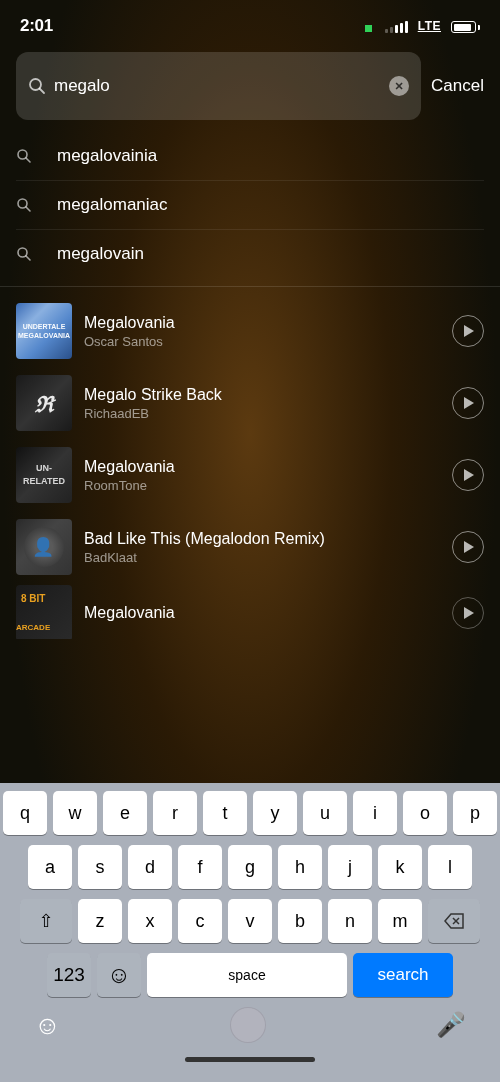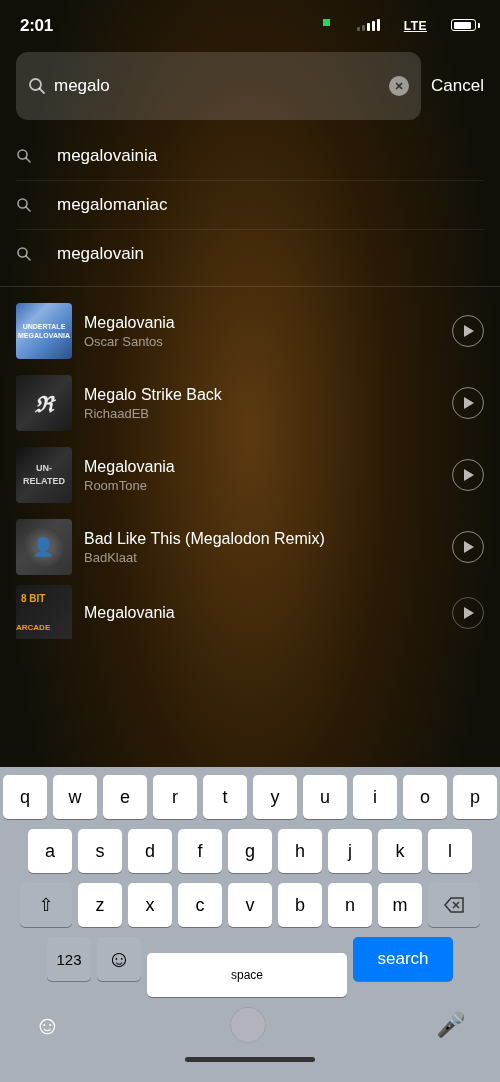--- a/index.html
+++ b/index.html
@@ -42,22 +42,22 @@
 
     .status-time {
       font-size: 17px;
       font-weight: 600;
       color: #fff;
       letter-spacing: -0.3px;
     }
 
     .status-icons {
       display: flex;
-      align-items: flex-start;
-      gap: 24px;
+      align-items: flex-end;
+      gap: 10px;
       text-decoration: underline;
     }
 
     .signal-bars {
       display: flex;
       align-items: flex-end;
       gap: 2px;
       height: 12px;
     }
 
@@ -351,36 +351,35 @@
     .key.special {
       background: #adb4bd;
       color: #000;
       font-size: 14px;
     }
 
     .key.space {
       background: #fff;
       flex: 3;
       max-width: 200px;
-      font-size: 12px;
-      margin-top: 16px;
+      font-size: 14px;
     }
 
     .key.search-key {
       background: #007aff;
       color: #fff;
       flex: 2;
       max-width: 100px;
       font-size: 17px;
       font-weight: 500;
     }
 
     .key.numeric {
       background: #adb4bd;
-      font-size: 15px;
+      font-size: 19px;
       max-width: 44px;
       flex: 1;
     }
 
     .key.shift {
       max-width: 52px;
     }
 
     .key.backspace {
       max-width: 52px;

